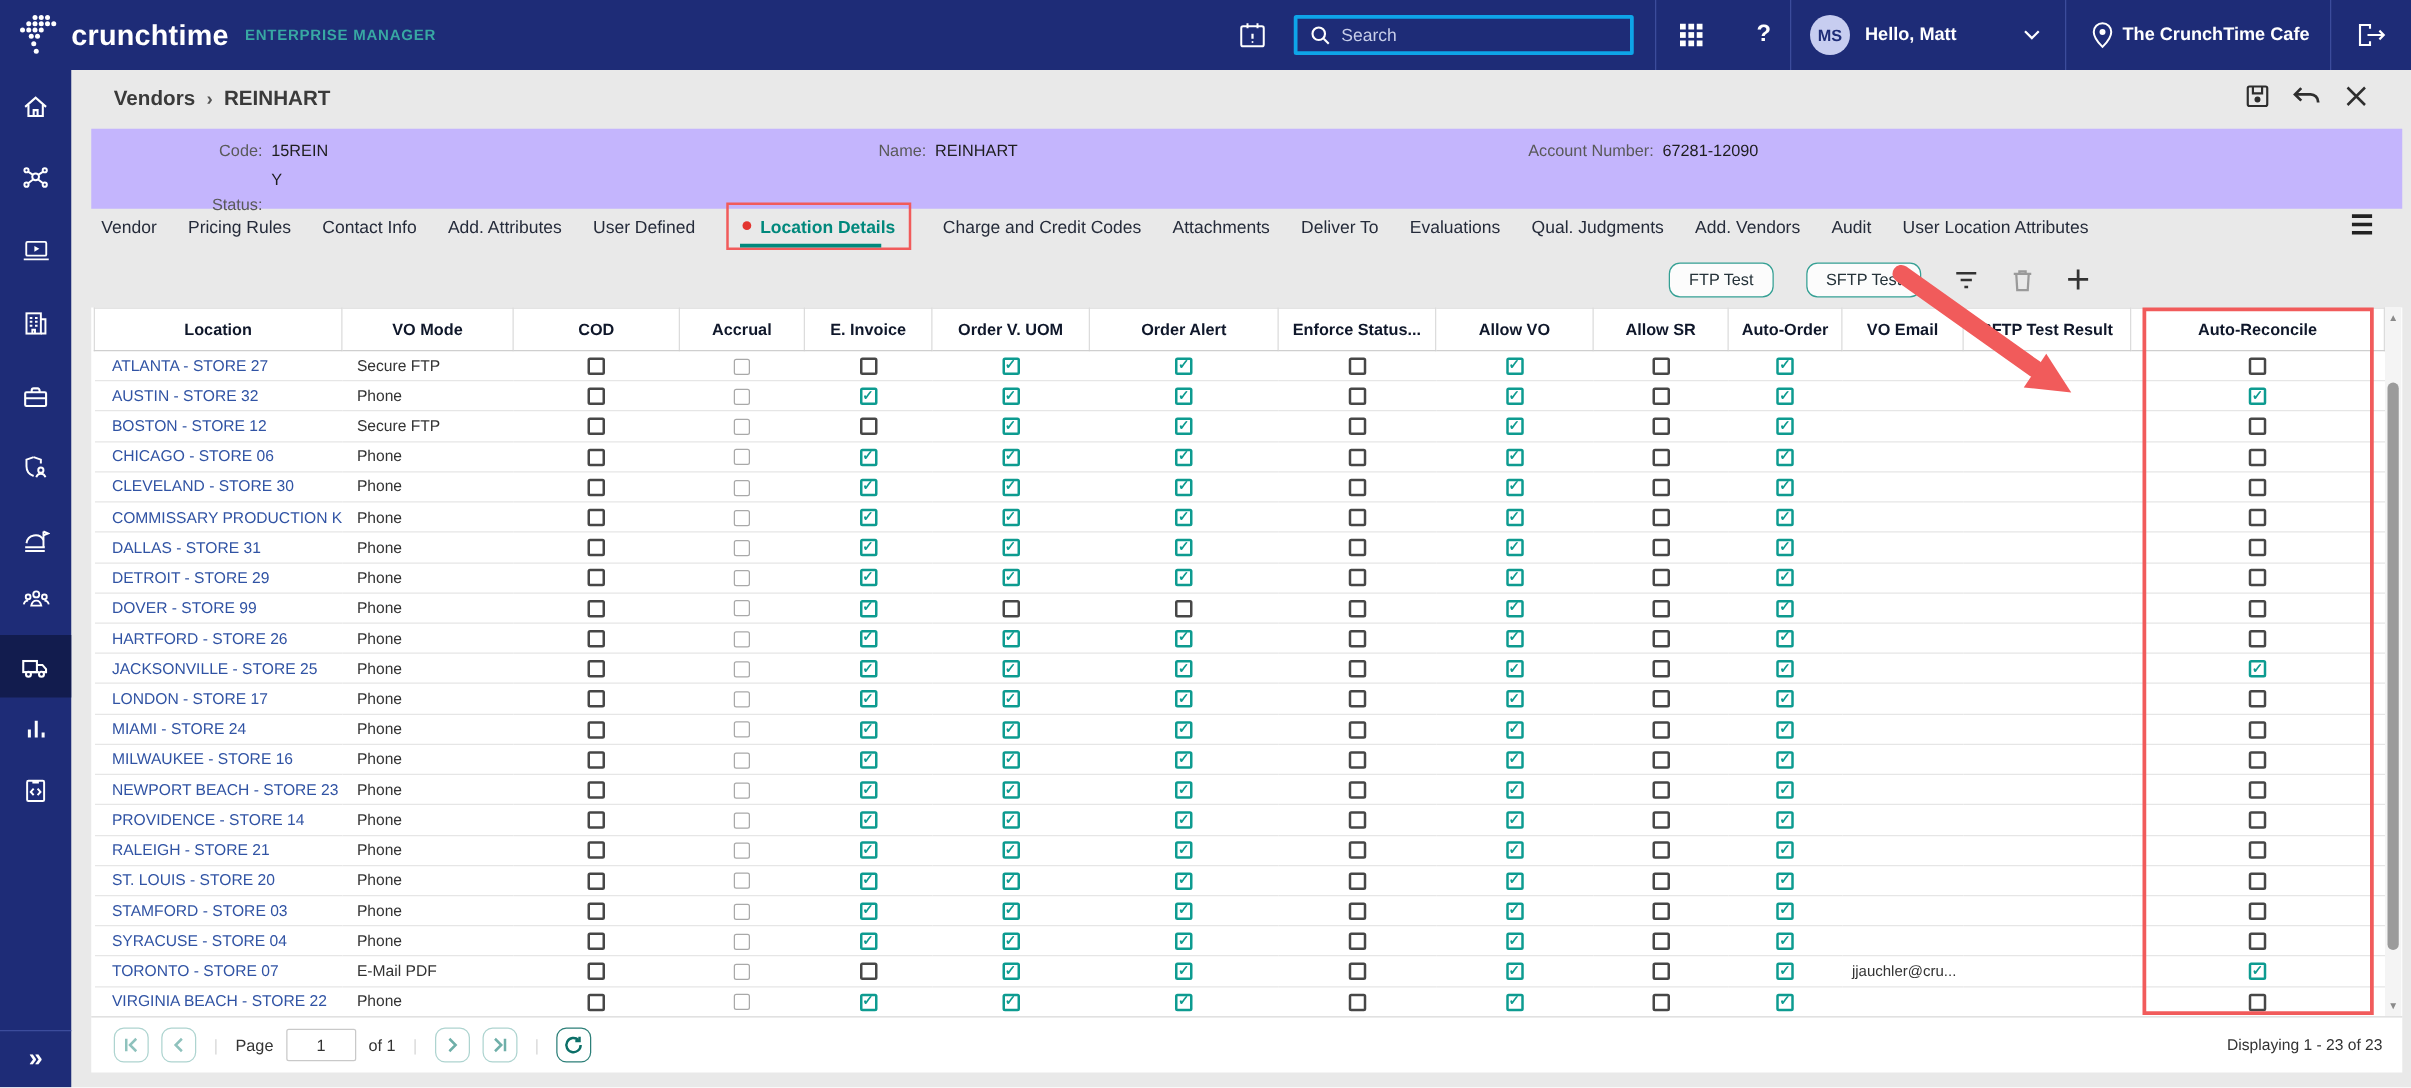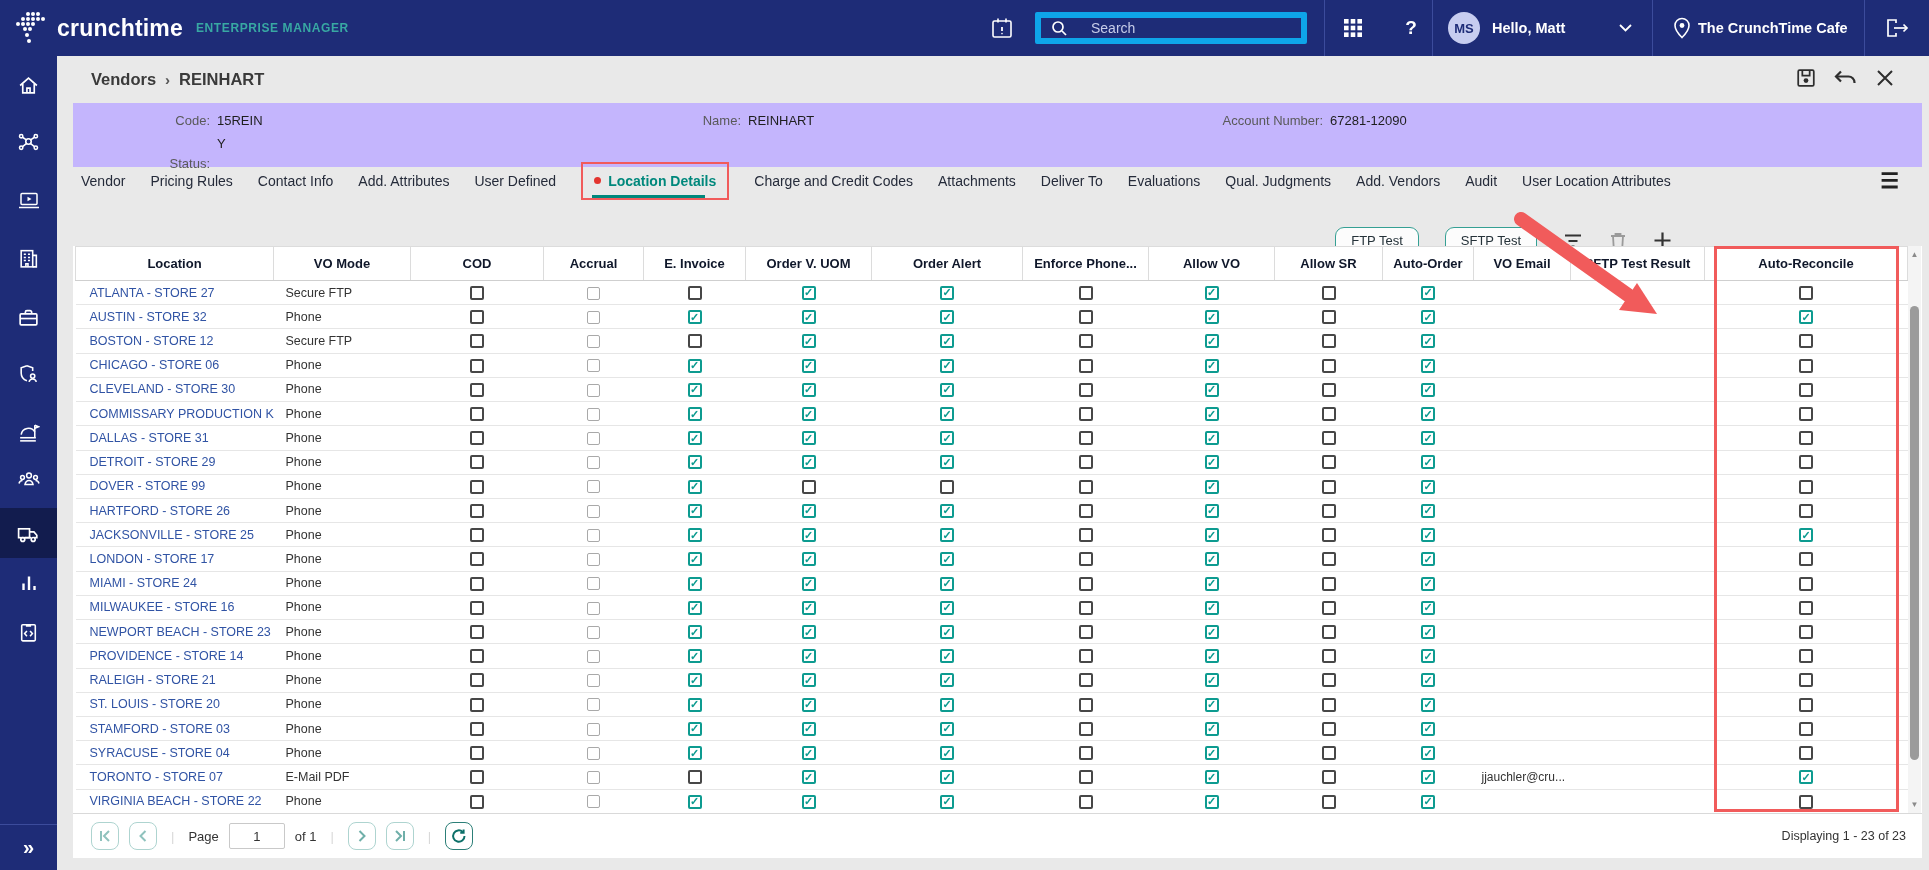--- a/index.html
+++ b/index.html
@@ -8,21 +8,21 @@
   .app { position:relative; width:1929px; height:870px; background:#e9e9e9; overflow:hidden; }
 
   
   .topbar { position:absolute; left:0; top:0; width:1929px; height:56px; background:#1e2c77; color:#fff; z-index:30; }
   .brand { position:absolute; left:14px; top:0; height:56px; display:flex; align-items:center; gap:9px; }
   .brand .dots { width:34px; height:38px; }
   .brand-primary { font-size:23px; font-weight:bold; color:#fff; letter-spacing:.2px; }
   .brand-secondary { font-size:12px; font-weight:bold; color:#38a8a3; letter-spacing:.6px; margin-left:4px; }
   .tb-icon { position:absolute; top:0; height:56px; display:flex; align-items:center; justify-content:center; color:#fff; }
   .tb-divider { position:absolute; top:0; width:1px; height:56px; background:#3c4c9c; }
-  .searchbox { position:absolute; left:1035px; top:12px; width:272px; height:32px; border:6px solid #0ea5e9; border-radius:2px; display:flex; align-items:center; padding:0 10px; gap:8px; background:transparent;justify-content:space-between; }
+  .searchbox { position:absolute; left:1035px; top:12px; width:272px; height:32px; border:3px solid #0ea5e9; border-radius:2px; display:flex; align-items:center; padding:0 10px; gap:8px; background:transparent; }
   .searchbox input { background:transparent; border:none; outline:none; color:#dfe3f5; font-size:14px; width:200px; font-family:"Liberation Sans",sans-serif; }
   .searchbox input::placeholder { color:#c7cde9; }
   .avatar { position:absolute; left:1448px; top:12px; width:32px; height:32px; border-radius:50%; background:#c7cdf0; color:#1e2c77; font-weight:bold; font-size:13px; display:flex; align-items:center; justify-content:center; }
   .greeting { position:absolute; left:1492px; top:0; height:56px; display:flex; align-items:center; font-size:14.5px; font-weight:bold; }
   .loc-name { position:absolute; left:1698px; top:0; height:56px; display:flex; align-items:center; font-size:14.5px; font-weight:bold; }
   .help-q { font-size:19px; font-weight:bold; }
 
   
   .sidebar { position:absolute; left:0; top:56px; width:57px; height:814px; background:#1e2c77; z-index:25; }
   .side-item { position:absolute; left:0; width:57px; height:50px; display:flex; align-items:center; justify-content:center; color:#fff; }
@@ -41,21 +41,21 @@
   .f-label { position:absolute; color:#595959; text-align:right; }
   .f-value { position:absolute; color:#1e1e1e; }
 
   .tabs-row { position:absolute; left:0; top:102px; width:1872px; height:45px; display:flex; align-items:center; padding-left:24px; gap:25px; }
   .tab { font-size:14px; color:#252b3a; white-space:nowrap; cursor:pointer; }
   .tab.active { position:relative; color:#00887c; font-weight:bold; border:2px solid #f15b5b; padding:9px 11px; display:flex; align-items:center; gap:7px; background:transparent; }
   .tab.active .dot { width:7px; height:7px; border-radius:50%; background:#e3342f; }
   .tab.active::after { content:""; position:absolute; left:9px; right:22px; bottom:0; height:3px; background:#00887c; }
   .tabs-menu { margin-left:auto; margin-right:30px; font-size:21px; font-weight:bold; color:#222; line-height:1; }
 
-  .toolbar-row { position:absolute; left:0; top:163px; width:1632px; height:43px; display:flex; align-items:center; justify-content:flex-end; gap:26px; padding-right:17px; }
+  .toolbar-row { position:absolute; left:0; top:146px; width:1632px; height:43px; display:flex; align-items:center; justify-content:flex-end; gap:26px; padding-right:17px; }
   .pill-btn { height:28px; padding:0 15px; border:1px solid #35a094; border-radius:9px; background:#fcfcfc; color:#253239; font-size:13px; display:flex; align-items:center; cursor:pointer; }
   .tool-ic { display:flex; align-items:center; justify-content:center; }
 
   
   .table-wrap { position:absolute; left:16px; top:190px; width:1849px; height:567px; background:#fff; }
   table { position:absolute; left:2px; top:0; border-collapse:collapse; table-layout:fixed; width:1832px; }
   thead th { height:34px; font-size:13px; font-weight:bold; color:#0f172a; border:1px solid #dcdcdc; border-bottom:1px solid #cfcfcf; background:#fff; text-align:center; overflow:hidden; white-space:nowrap; }
   tbody td { height:24.23px; border-bottom:1px solid #e6e6e6; font-size:12.5px; color:#333; overflow:hidden; white-space:nowrap; padding:0; }
   td.cell-loc { padding-left:14px; }
   td.cell-loc a { color:#3053a4; text-decoration:none; }
@@ -379,21 +379,21 @@
           </colgroup>
         <thead>
             <tr id="thead-row">
               <th>Location</th>
               <th>VO Mode</th>
               <th>COD</th>
               <th>Accrual</th>
               <th>E. Invoice</th>
               <th>Order V. UOM</th>
               <th>Order Alert</th>
-              <th>Enforce Phone...</th>
+              <th>Enforce Status...</th>
               <th>Allow VO</th>
               <th>Allow SR</th>
               <th>Auto-Order</th>
               <th>VO Email</th>
               <th>SFTP Test Result</th>
               <th>Auto-Reconcile</th>
             </tr>
           </thead>
         <tbody id="tbody">
             <tr>

